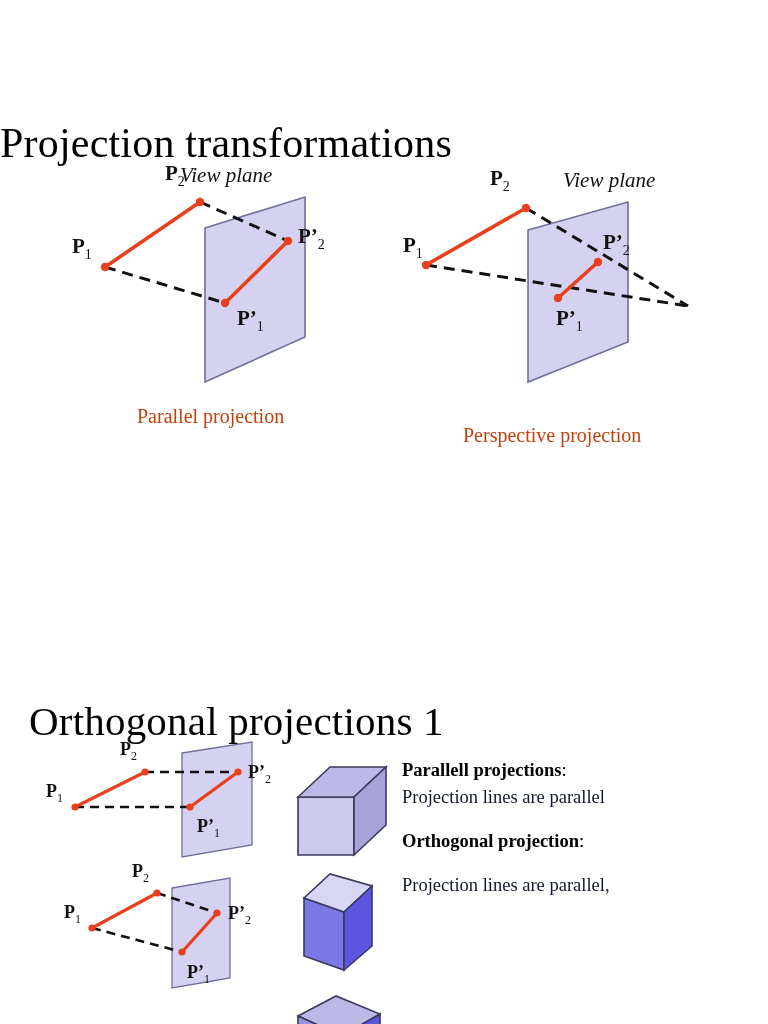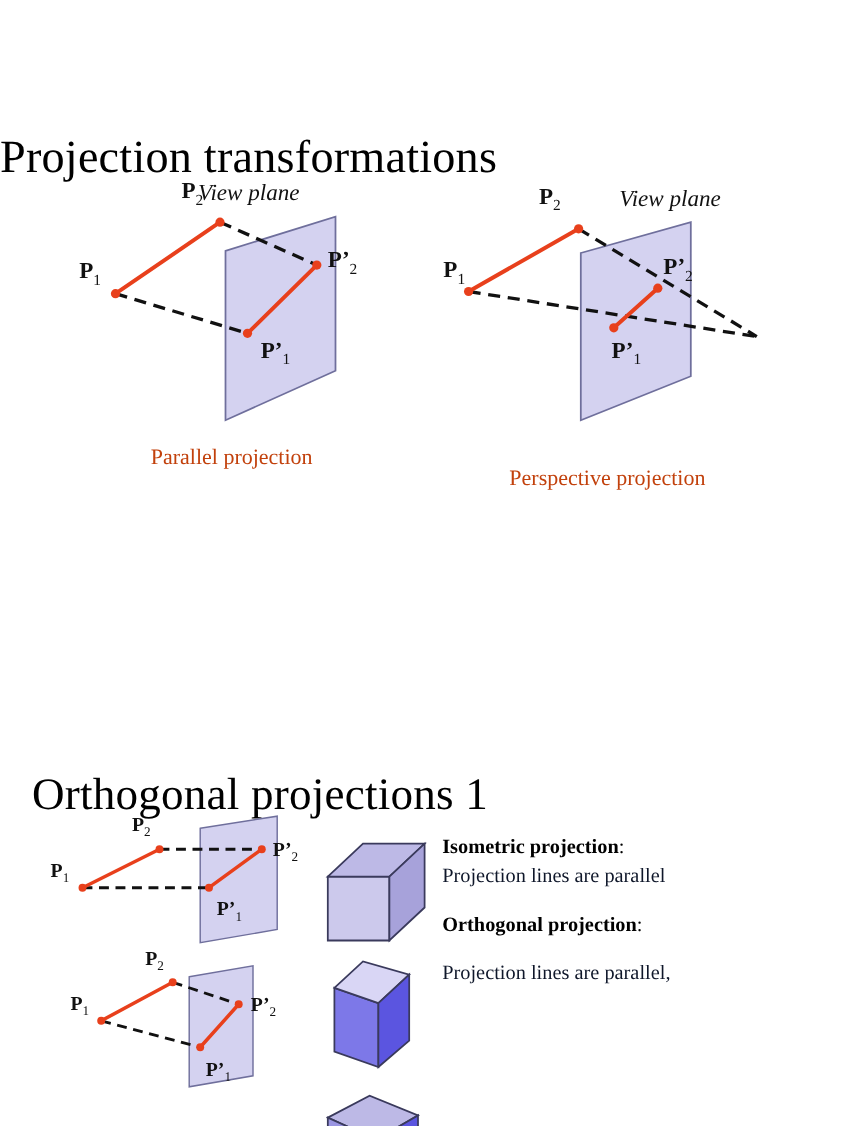--- a/index.html
+++ b/index.html
@@ -244,21 +244,21 @@
     <svg width="100" height="80" viewBox="0 0 100 80">
       <polygon points="8,24 46,4 90,22 52,44" fill="#bdb9e6" stroke="#3a3a5c" stroke-width="1.6"></polygon>
       <polygon points="8,24 8,62 52,80 52,44" fill="#9a95e2" stroke="#3a3a5c" stroke-width="1.6"></polygon>
       <polygon points="52,44 90,22 90,58 52,80" fill="#5b55e0" stroke="#3a3a5c" stroke-width="1.6"></polygon>
     </svg>
   </div>
 
   <div id="bullets" style="position:absolute; left:402px; top:137px; width:356px;">
 
     <div class="bullet-block">
-      <div class="bullet-head"><span>Isometric projection</span><span class="colon">:</span></div>
+      <div class="bullet-head"><span>Parallell projections</span><span class="colon">:</span></div>
       <div class="bullet-body">Projection lines are parallel</div>
     </div>
 
     <div class="bullet-block">
       <div class="bullet-head"><span>Orthogonal projection</span><span class="colon">:</span></div>
     </div>
 
     <div class="bullet-block">
       <div class="bullet-body">Projection lines are parallel,</div>
     </div>

